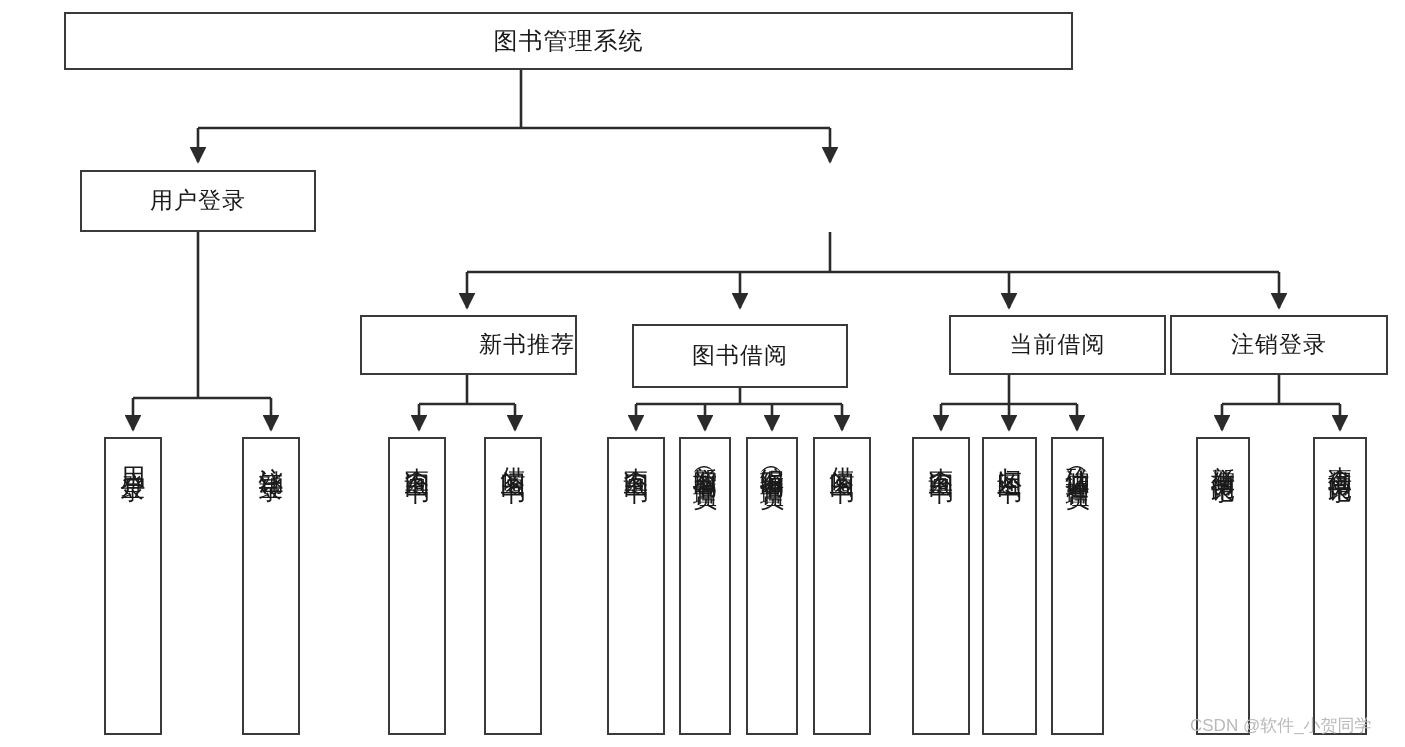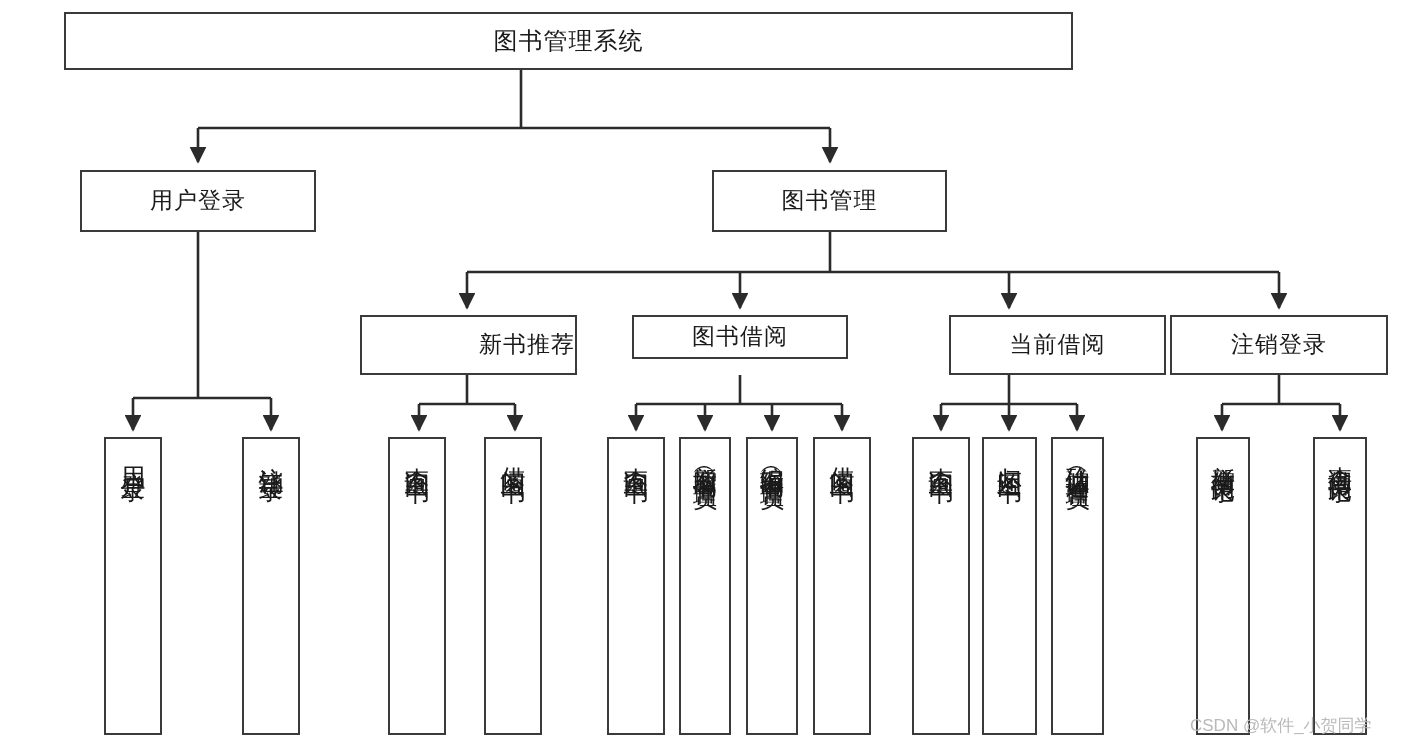--- a/index.html
+++ b/index.html
@@ -114,28 +114,25 @@
     </g>
   </svg>
 
   <div class="node h-node" id="n-root" style="left:20px;top:12px;width:1009px;height:58px;margin-left:44px;">
     <span class="lbl">图书管理系统</span>
   </div>
 
   <div class="node h-node" style="left:80px;top:170px;width:236px;height:62px;">
     <span class="lbl">用户登录</span>
   </div>
-  <div class="node h-node" style="left:712px;top:170px;width:235px;height:62px;">
-    <span class="lbl">图书管理</span>
-  </div>
 
   <div class="node h-node" style="left:360px;top:315px;width:217px;height:60px;justify-content:flex-end;">
     <span class="lbl">新书推荐</span>
   </div>
-  <div class="node h-node" style="left:632px;top:315px;width:216px;height:44px;">
+  <div class="node h-node" style="left:632px;top:324px;width:216px;height:64px;">
     <span class="lbl">图书借阅</span>
   </div>
   <div class="node h-node" style="left:901px;top:315px;width:217px;height:60px;margin-left:48px;">
     <span class="lbl">当前借阅</span>
   </div>
   <div class="node h-node" style="left:1170px;top:315px;width:218px;height:60px;">
     <span class="lbl">注销登录</span>
   </div>
 
   <div class="node v-node" style="left:104px;top:437px;width:58px;height:298px;">

